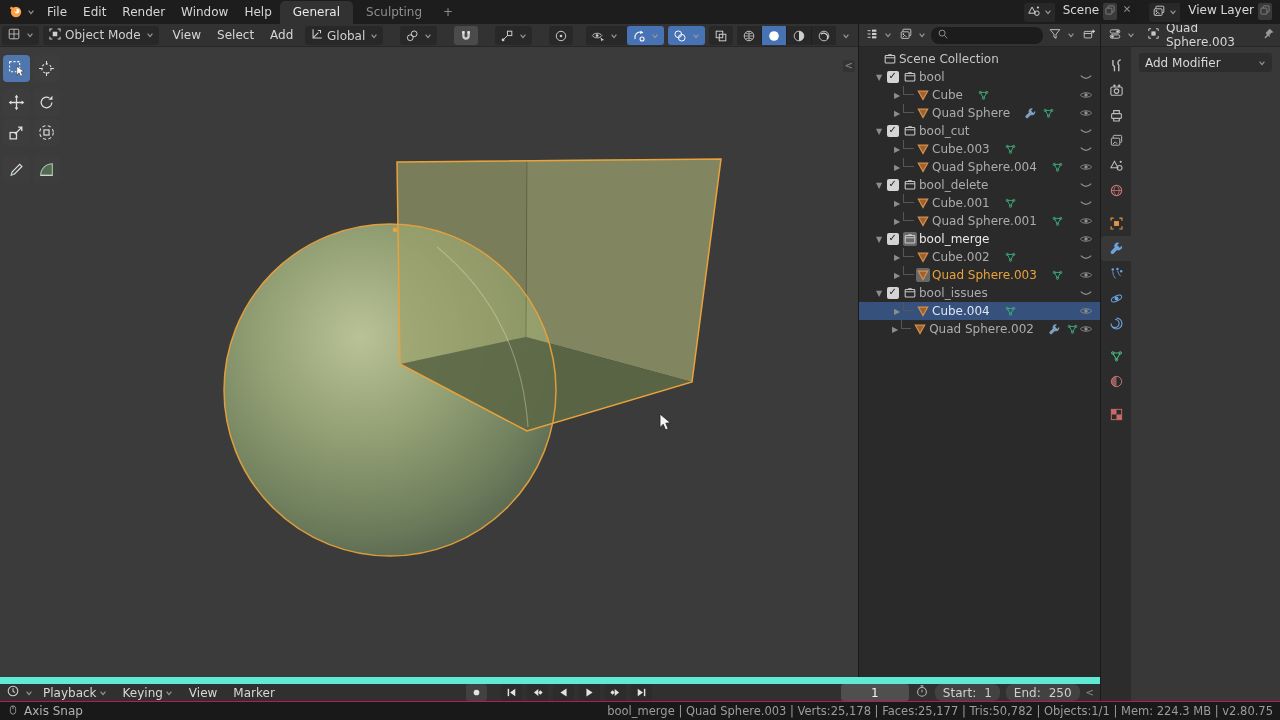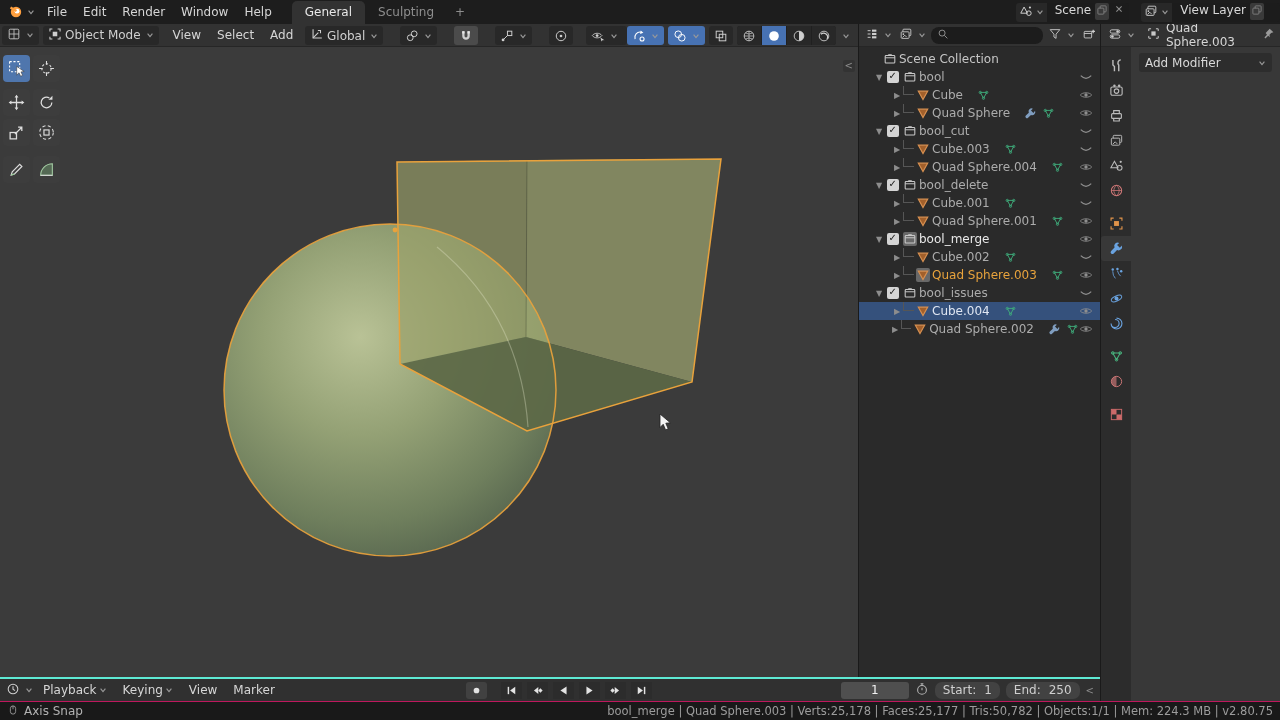--- a/index.html
+++ b/index.html
@@ -14,21 +14,21 @@
   .btn{display:inline-flex;align-items:center;height:19px;padding:0 5px;background:#282828;border-radius:3px;gap:3px;color:#cfcfcf}
   .btn.lit{background:#4b4b4b}
   .btn.blue{background:#4772b3;color:#fff}
   .grp{display:inline-flex;gap:1px;background:#202020;border-radius:3px;overflow:hidden}
   .grp .btn{border-radius:0}
   .menu-item{display:inline-flex;align-items:center;height:20px;padding:0 8px;color:#d6d6d6;cursor:default}
 
   
   .topbar{position:absolute;left:0;top:0;width:1280px;height:24px;background:#1d1d1d;display:flex;align-items:center;z-index:5}
   .logo-wrap{display:flex;align-items:center;padding:0 4px 0 8px;gap:1px}
-  .ws-tabs{display:flex;align-items:flex-end;height:24px;margin-left:12px}
+  .ws-tabs{display:flex;align-items:flex-end;height:24px;}
   .tab{padding:4px 13px 5px;border-radius:5px 5px 0 0;color:#8e8e8e}
   .tab.active{background:#323232;color:#e8e8e8}
   .tab-add{padding:4px 8px;color:#8e8e8e}
   .topbar-right{margin-left:auto;display:flex;align-items:center;gap:12px;padding-right:0}
   .idblock{display:flex;align-items:center}
   .idblock .browse{display:inline-flex;align-items:center;height:19px;padding:0 3px;background:#282828;border-radius:3px 0 0 3px;gap:1px}
   .idfield{display:flex;align-items:flex-start;height:19px;background:#1c1c1c;border-radius:0 3px 3px 0;padding:0 4px 0 8px;gap:4px}
   .idfield .nm{color:#d8d8d8;white-space:nowrap}
   .idfield .mini{color:#8f8f8f}
   .idfield .mini.boxed{background:#3a3a3a;border-radius:2px;padding:1px}
@@ -75,21 +75,21 @@
   .pr-body{position:absolute;left:0;top:23px;bottom:0;right:0;display:flex}
   .ptabs{width:30px;background:#2c2c2c;padding-top:6px;display:flex;flex-direction:column}
   .ptab{height:25px;display:flex;align-items:center;justify-content:center}
   .ptab.active{background:#383838;border-radius:3px 0 0 3px}
   .ptab.gap{margin-top:8px}
   .pmain{flex:1;padding:6px 8px}
   .addmod{display:flex;align-items:center;height:19px;background:#2d2d2d;border-radius:3px;padding:0 6px;color:#d8d8d8}
   .addmod .sp{flex:1}
 
   
-  .timeline{position:absolute;left:0;top:677px;width:1100px;height:24px;background:#303030;border-top:2px solid #5eead4;display:flex;align-items:center;padding:0 4px}
+  .timeline{position:absolute;left:0;top:677px;width:1100px;height:24px;background:#303030;border-top:7px solid #5eead4;display:flex;align-items:center;padding:0 4px}
   .tl-right{position:absolute;right:6px;display:flex;align-items:center;gap:6px}
   .framefield{width:68px;height:17px;background:#4f4f4f;border-radius:3px;color:#f2f2f2;display:flex;align-items:center;justify-content:center}
   .rangefield{height:17px;background:#424242;border-radius:7px;color:#cfcfcf;display:flex;align-items:center;padding:0 8px;gap:8px}
   .transport{position:absolute;left:466px;display:flex;align-items:center;gap:5px}
   .tbtn{width:21px;height:17px;background:#2c2c2c;display:inline-flex;align-items:center;justify-content:center;color:#e3e3e3}
   .tbtn.rec{background:#414141;border-radius:3px}
   .tl-toggle{color:#8d8d8d;font-size:10px}
 
   
   .statusbar{position:absolute;left:0;top:701px;width:1280px;height:19px;background:#191919;border-top:1px solid #be185d;display:flex;align-items:center;padding:0 7px;color:#b2b2b2}
@@ -167,21 +167,21 @@
                   <circle cx="5" cy="8" r="1" fill="currentColor"></circle>
                   <path d="M4 12l2.6-2.6 2.2 2.2" fill="none" stroke="currentColor"></path>
                 </svg>
               </span></span>
             <span id="chev-vl"><span class="icn chev">
                 <svg viewBox="0 0 10 10" width="8" height="8">
                   <path d="M2 3.4l3 3.6 3-3.6" fill="none" stroke="currentColor" stroke-width="1.4"></path>
                 </svg>
               </span></span>
           </span>
-        <span class="idfield" style="padding-right:16px">
+        <span class="idfield" style="padding-right:8px">
           <span class="nm">View Layer</span>
           <span class="mini boxed" id="ic-vl-copy"><span class="icn">
                 <svg viewBox="0 0 16 16" width="12" height="12">
                   <rect x="5.5" y="2.5" width="8" height="8" rx="1" fill="none" stroke="currentColor"></rect>
                   <rect x="2.5" y="5.5" width="8" height="8" rx="1" fill="#3a3a3a" stroke="currentColor"></rect>
                 </svg>
               </span></span>
         </span>
       </div>
     </div>

